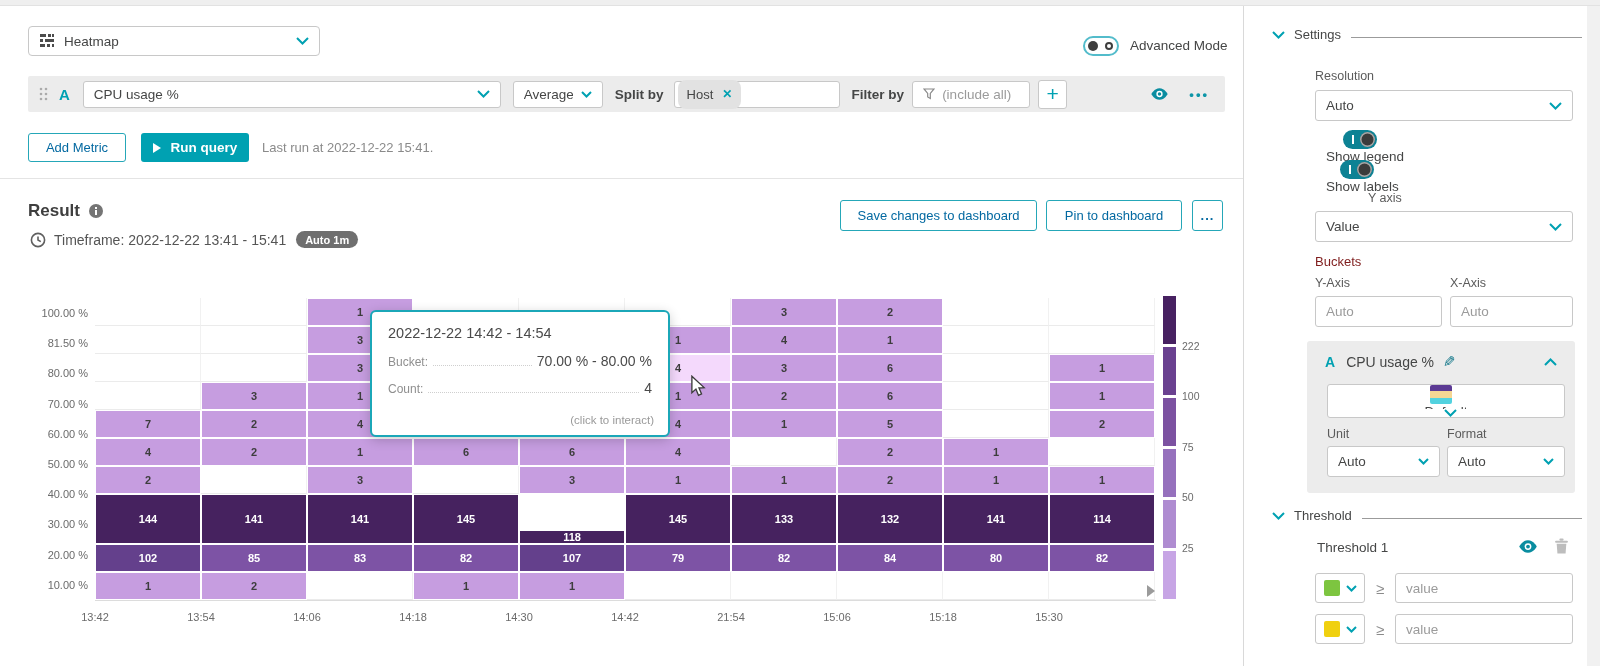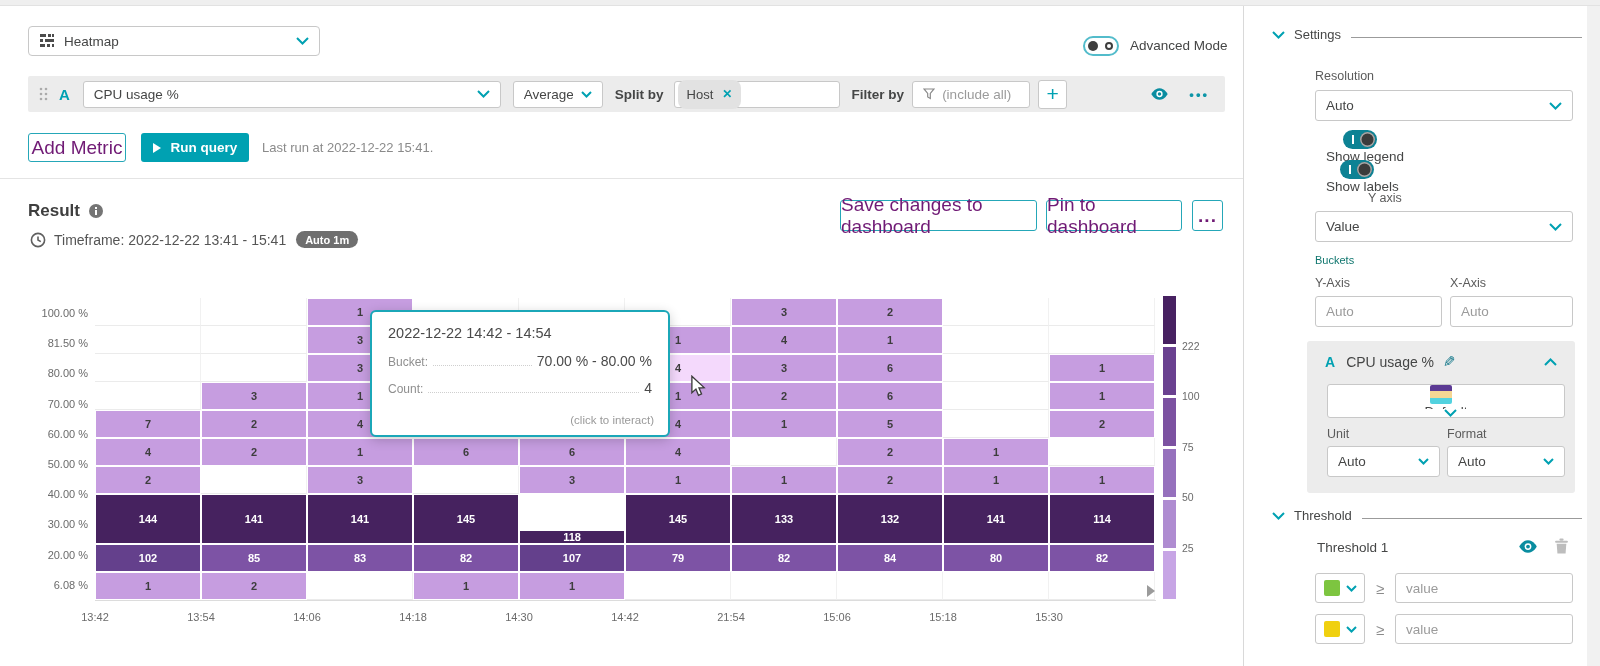--- a/index.html
+++ b/index.html
@@ -8,21 +8,21 @@
   .stage { position:relative; width:1600px; height:666px; overflow:hidden; background:#fff; }
 
   .topstrip { position:absolute; left:0; top:0; width:1600px; height:6px; background:#efefef; border-bottom:1px solid #e2e2e2; }
 
   
   .select { background:#fff; border:1px solid #c8c8c8; border-radius:3px; display:flex; align-items:center; padding:0 10px; font-size:13.5px; color:#454646; }
   .select .lbl { flex:1; white-space:nowrap; overflow:hidden; }
   .chev { flex:none; margin-left:8px; }
   .input { background:#fff; border:1px solid #c8c8c8; border-radius:3px; display:flex; align-items:center; padding:0 10px; font-size:13.5px; }
   .ph { color:#9b9b9b; }
-  .btn-outline { background:#fff; border:1px solid #25a7b8; border-radius:3px; color:#701a75; font-size:19px; display:flex; align-items:center; justify-content:center; cursor:pointer; }
+  .btn-outline { background:#fff; border:1px solid #25a7b8; border-radius:3px; color:#0369a1; font-size:13px; display:flex; align-items:center; justify-content:center; cursor:pointer; }
 
   
   .viz-select { position:absolute; left:28px; top:26px; width:292px; height:30px; border-radius:4px; }
   .adv-toggle { position:absolute; left:1083px; top:36px; width:36px; height:20px; border:2px solid #53bccb; border-radius:11px; background:#fff; }
   .adv-toggle .knob-on { position:absolute; left:3px; top:3px; width:10px; height:10px; border-radius:50%; background:#3e3e3e; }
   .adv-toggle .knob-off { position:absolute; right:4px; top:4px; width:8px; height:8px; border-radius:50%; border:2px solid #3e3e3e; background:#fff; }
   .adv-label { position:absolute; left:1130px; top:38px; font-size:13.5px; color:#454646; }
 
   
   .query-row { position:absolute; left:28px; top:76px; width:1197px; height:36px; background:#ececec; border-radius:2px; display:flex; align-items:center; }
@@ -221,21 +221,21 @@
   <div class="ylabels">
       <div>100.00 %</div>
       <div>81.50 %</div>
       <div>80.00 %</div>
       <div>70.00 %</div>
       <div>60.00 %</div>
       <div>50.00 %</div>
       <div>40.00 %</div>
       <div>30.00 %</div>
       <div>20.00 %</div>
-      <div>6.08 %</div>
+      <div>10.00 %</div>
     </div>
   <div class="plot-left"></div>
   <div class="hm-grid">
       <div class="hm-cell empty"></div>
       <div class="hm-cell empty"></div>
       <div class="hm-cell" style="background: rgb(198, 157, 224); color: rgb(61, 61, 61);">1</div>
       <div class="hm-cell empty"></div>
       <div class="hm-cell empty"></div>
       <div class="hm-cell empty"></div>
       <div class="hm-cell" style="background: rgb(198, 157, 224); color: rgb(61, 61, 61);">3</div>
@@ -416,21 +416,21 @@
   </div>
 
   <div class="sb-label" style="left:1368px; top:191px;text-align:center;">Y axis</div>
   <div class="select" style="position:absolute; left:1315px; top:211px; width:258px; height:31px;">
     <span class="lbl">Value</span>
     <svg class="chev" width="13" height="8" viewBox="0 0 13 8">
         <path d="M1 1 L6.5 6.5 L12 1" stroke="#00a1b2" stroke-width="2" fill="none"></path>
       </svg>
   </div>
 
-  <div class="sb-label" style="left:1315px; top:254px; font-size:11px; color:#0f766e;">Buckets</div>
+  <div class="sb-label" style="left:1315px; top:254px; font-size:13px; color:#7f1d1d;">Buckets</div>
   <div class="sb-label" style="left:1315px; top:276px;">Y-Axis</div>
   <div class="sb-label" style="left:1450px; top:276px;">X-Axis</div>
   <div class="input" style="position:absolute; left:1315px; top:296px; width:127px; height:31px;">
     <span class="ph">Auto</span>
   </div>
   <div class="input" style="position:absolute; left:1450px; top:296px; width:123px; height:31px;">
     <span class="ph">Auto</span>
   </div>
 
   <div class="metric-panel">

